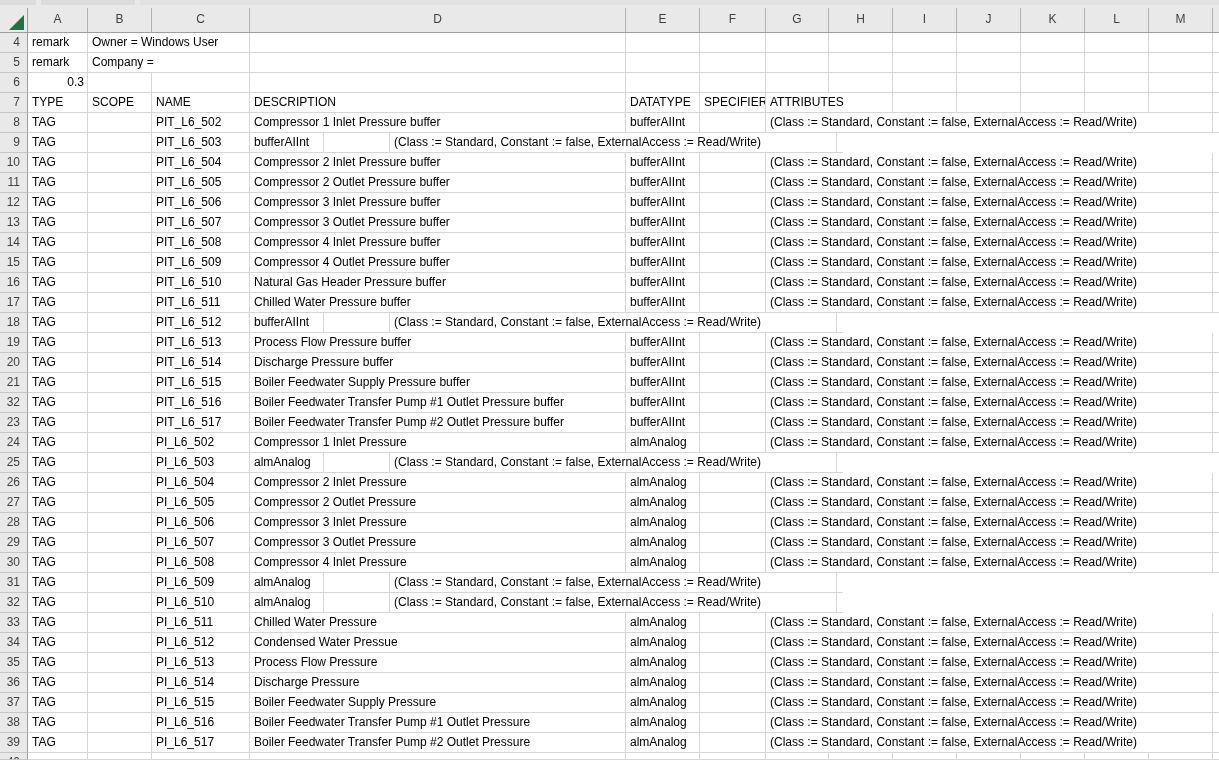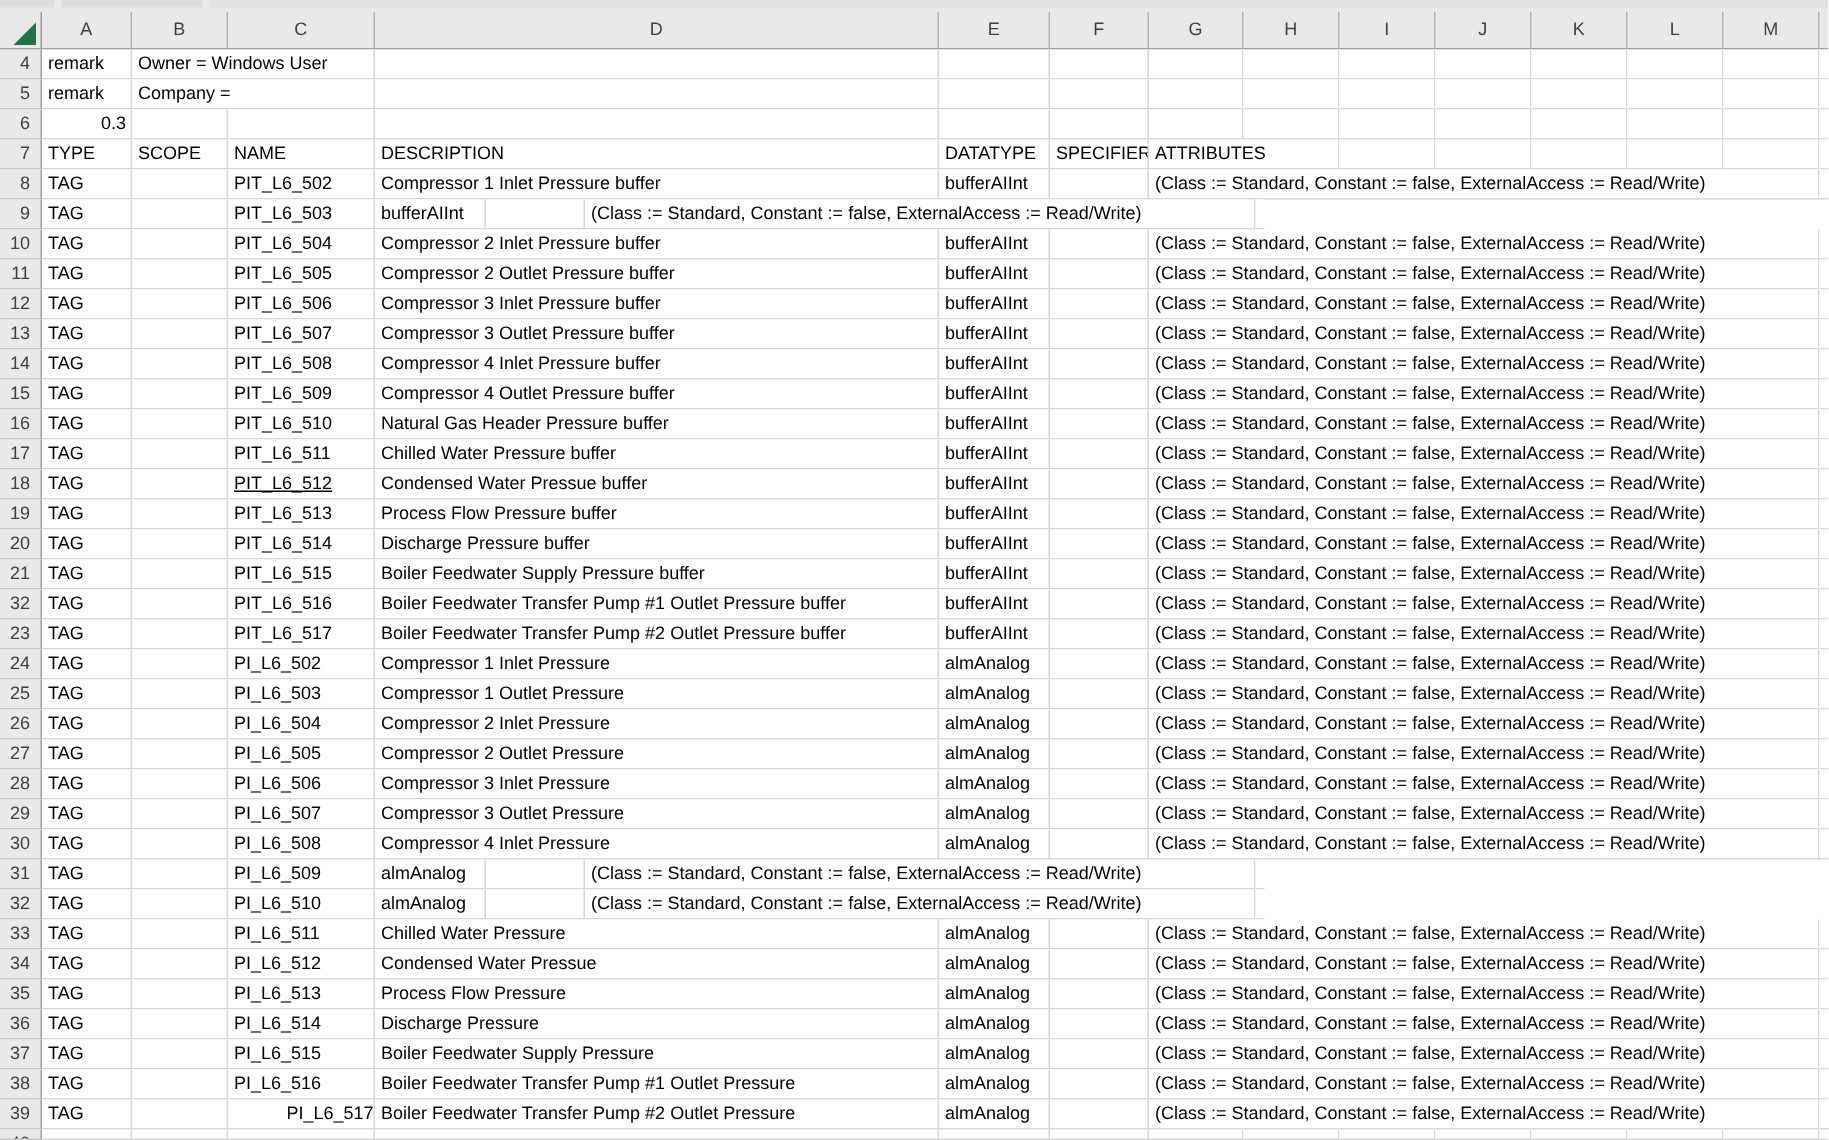--- a/index.html
+++ b/index.html
@@ -234,22 +234,21 @@
         <div class="cell" style="width: 376px;">Chilled Water Pressure buffer</div>
         <div class="cell" style="width: 74px;">bufferAIInt</div>
         <div class="cell" style="width: 66px;"></div>
         <div class="cell" style="width: 447px;">(Class := Standard, Constant := false, ExternalAccess := Read/Write)</div>
         <div class="cell last" style="width: 6px;"></div>
       </div>
       <div class="row">
         <div class="gut">18</div>
         <div class="cell" style="width: 60px;">TAG</div>
         <div class="cell" style="width: 64px;"></div>
-        <div class="cell" style="width: 98px; text-decoration: underline;">PIT_L6_512</div>
-        <div class="cell" style="width: 376px;">Condensed Water Pressue buffer</div>
+        <div class="cell" style="width: 98px;">PIT_L6_512</div>
         <div class="cell" style="width: 74px;">bufferAIInt</div>
         <div class="cell" style="width: 66px;"></div>
         <div class="cell" style="width: 447px;">(Class := Standard, Constant := false, ExternalAccess := Read/Write)</div>
         <div class="cell last" style="width: 6px;"></div>
       </div>
       <div class="row">
         <div class="gut">19</div>
         <div class="cell" style="width: 60px;">TAG</div>
         <div class="cell" style="width: 64px;"></div>
         <div class="cell" style="width: 98px;">PIT_L6_513</div>
@@ -312,21 +311,20 @@
         <div class="cell" style="width: 74px;">almAnalog</div>
         <div class="cell" style="width: 66px;"></div>
         <div class="cell" style="width: 447px;">(Class := Standard, Constant := false, ExternalAccess := Read/Write)</div>
         <div class="cell last" style="width: 6px;"></div>
       </div>
       <div class="row">
         <div class="gut">25</div>
         <div class="cell" style="width: 60px;">TAG</div>
         <div class="cell" style="width: 64px;"></div>
         <div class="cell" style="width: 98px;">PI_L6_503</div>
-        <div class="cell" style="width: 376px;">Compressor 1 Outlet Pressure</div>
         <div class="cell" style="width: 74px;">almAnalog</div>
         <div class="cell" style="width: 66px;"></div>
         <div class="cell" style="width: 447px;">(Class := Standard, Constant := false, ExternalAccess := Read/Write)</div>
         <div class="cell last" style="width: 6px;"></div>
       </div>
       <div class="row">
         <div class="gut">26</div>
         <div class="cell" style="width: 60px;">TAG</div>
         <div class="cell" style="width: 64px;"></div>
         <div class="cell" style="width: 98px;">PI_L6_504</div>
@@ -463,21 +461,21 @@
         <div class="cell" style="width: 376px;">Boiler Feedwater Transfer Pump #1 Outlet Pressure</div>
         <div class="cell" style="width: 74px;">almAnalog</div>
         <div class="cell" style="width: 66px;"></div>
         <div class="cell" style="width: 447px;">(Class := Standard, Constant := false, ExternalAccess := Read/Write)</div>
         <div class="cell last" style="width: 6px;"></div>
       </div>
       <div class="row">
         <div class="gut">39</div>
         <div class="cell" style="width: 60px;">TAG</div>
         <div class="cell" style="width: 64px;"></div>
-        <div class="cell" style="width: 98px; text-align: right;">PI_L6_517</div>
+        <div class="cell" style="width: 98px;">PI_L6_517</div>
         <div class="cell" style="width: 376px;">Boiler Feedwater Transfer Pump #2 Outlet Pressure</div>
         <div class="cell" style="width: 74px;">almAnalog</div>
         <div class="cell" style="width: 66px;"></div>
         <div class="cell" style="width: 447px;">(Class := Standard, Constant := false, ExternalAccess := Read/Write)</div>
         <div class="cell last" style="width: 6px;"></div>
       </div>
       <div class="row partial">
         <div class="gut">40</div>
         <div class="cell" style="width: 60px;"></div>
         <div class="cell" style="width: 64px;"></div>

